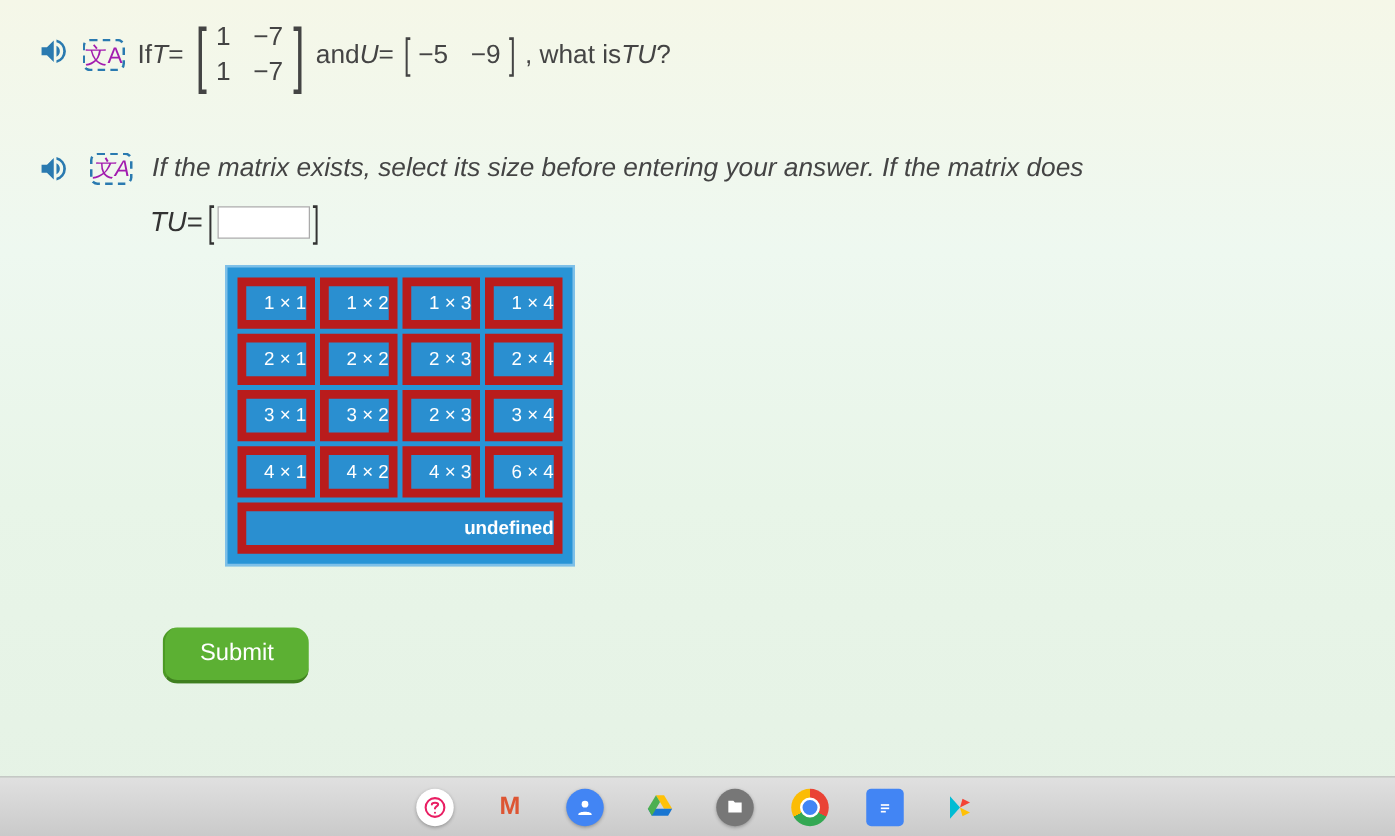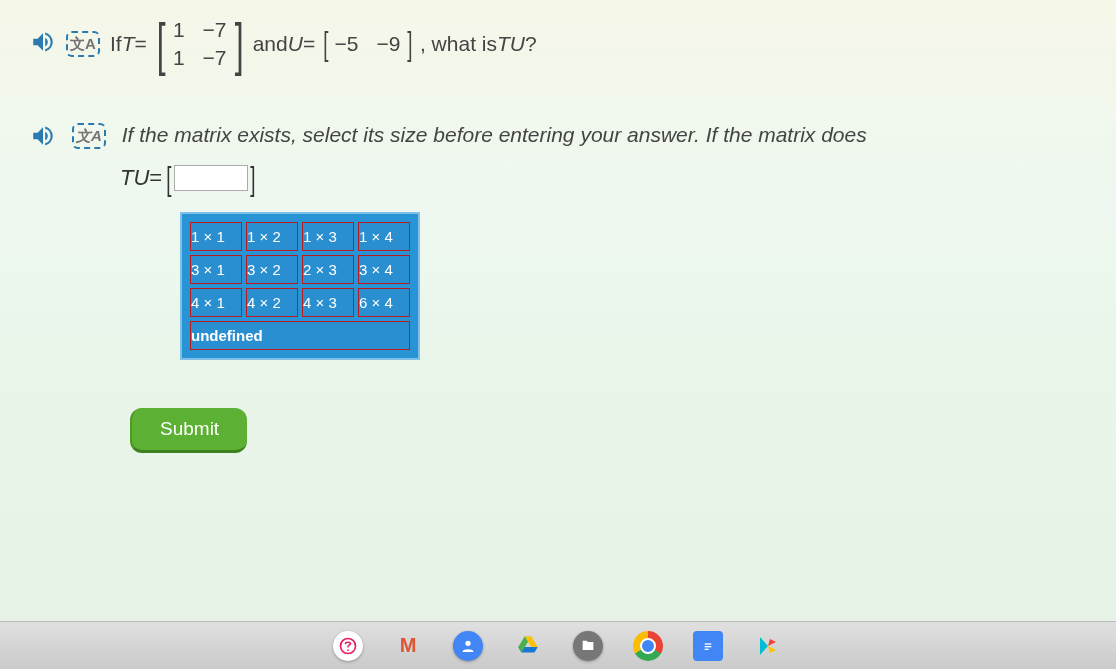--- a/index.html
+++ b/index.html
@@ -13,21 +13,21 @@
     overflow: hidden;
     color: #333;
   }
   .content { padding: 18px 30px 0 30px; }
   .line { display: flex; align-items: center; margin-bottom: 18px; flex-wrap: wrap; font-size: 21px; color: #444; }
   .line .speaker-icon, .line .translate-icon { margin-right: 10px; }
   .speaker-icon svg { width: 26px; height: 26px; fill: #2a7ab0; }
   .translate-icon {
     display: inline-flex; align-items: center; justify-content: center;
     width: 34px; height: 26px; border: 2px dashed #2a7ab0; border-radius: 6px;
-    color: #737373; font-size: 15px; font-weight: bold;
+    color: #a21caf; font-size: 18px; font-weight: normal;
   }
   .italic-var { font-style: italic; }
   .matrix {
     display: inline-flex; align-items: center; margin: 0 6px;
     position: relative;
   }
   .matrix .bracket {
     font-size: 58px; font-weight: 200; line-height: 0.8;
     transform: scaleX(0.55);
   }
@@ -54,24 +54,24 @@
     background: #2894d6;
     border: 2px solid #7ec0e8;
     display: inline-block;
     padding: 4px;
   }
   .size-grid table { border-collapse: separate; border-spacing: 4px; }
   .size-grid td {
     background: #2a8fd0;
     color: #fff;
     font-size: 15px;
-    text-align: left;
+    text-align: right;
     padding: 5px 0;
-    width: 52px;
-    border: 1px solid #b91c1c;
+    width: 62px;
+    border: 7px solid #b91c1c;
     cursor: pointer;
   }
   .size-grid .undef {
     background: #2a8fd0;
     font-weight: bold;
   }
 
   .submit-btn {
     margin-left: 100px; margin-top: 44px;
     background: #5cb033;
@@ -176,20 +176,26 @@
     <div class="size-grid">
       <table>
         <tbody>
             <tr>
           <td>1 × 1</td>
           <td>1 × 2</td>
           <td>1 × 3</td>
           <td>1 × 4</td>
         </tr>
         <tr>
+          <td>2 × 1</td>
+          <td>2 × 2</td>
+          <td>2 × 3</td>
+          <td>2 × 4</td>
+        </tr>
+        <tr>
           <td>3 × 1</td>
           <td>3 × 2</td>
           <td>2 × 3</td>
           <td>3 × 4</td>
         </tr>
         <tr>
           <td>4 × 1</td>
           <td>4 × 2</td>
           <td>4 × 3</td>
           <td>6 × 4</td>

